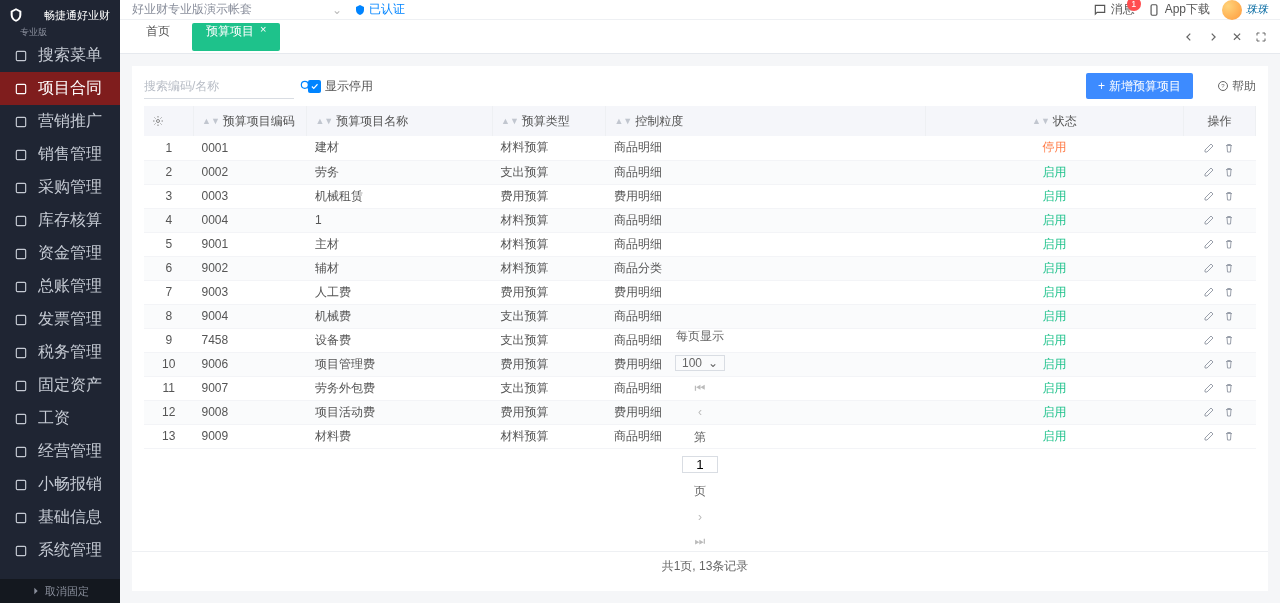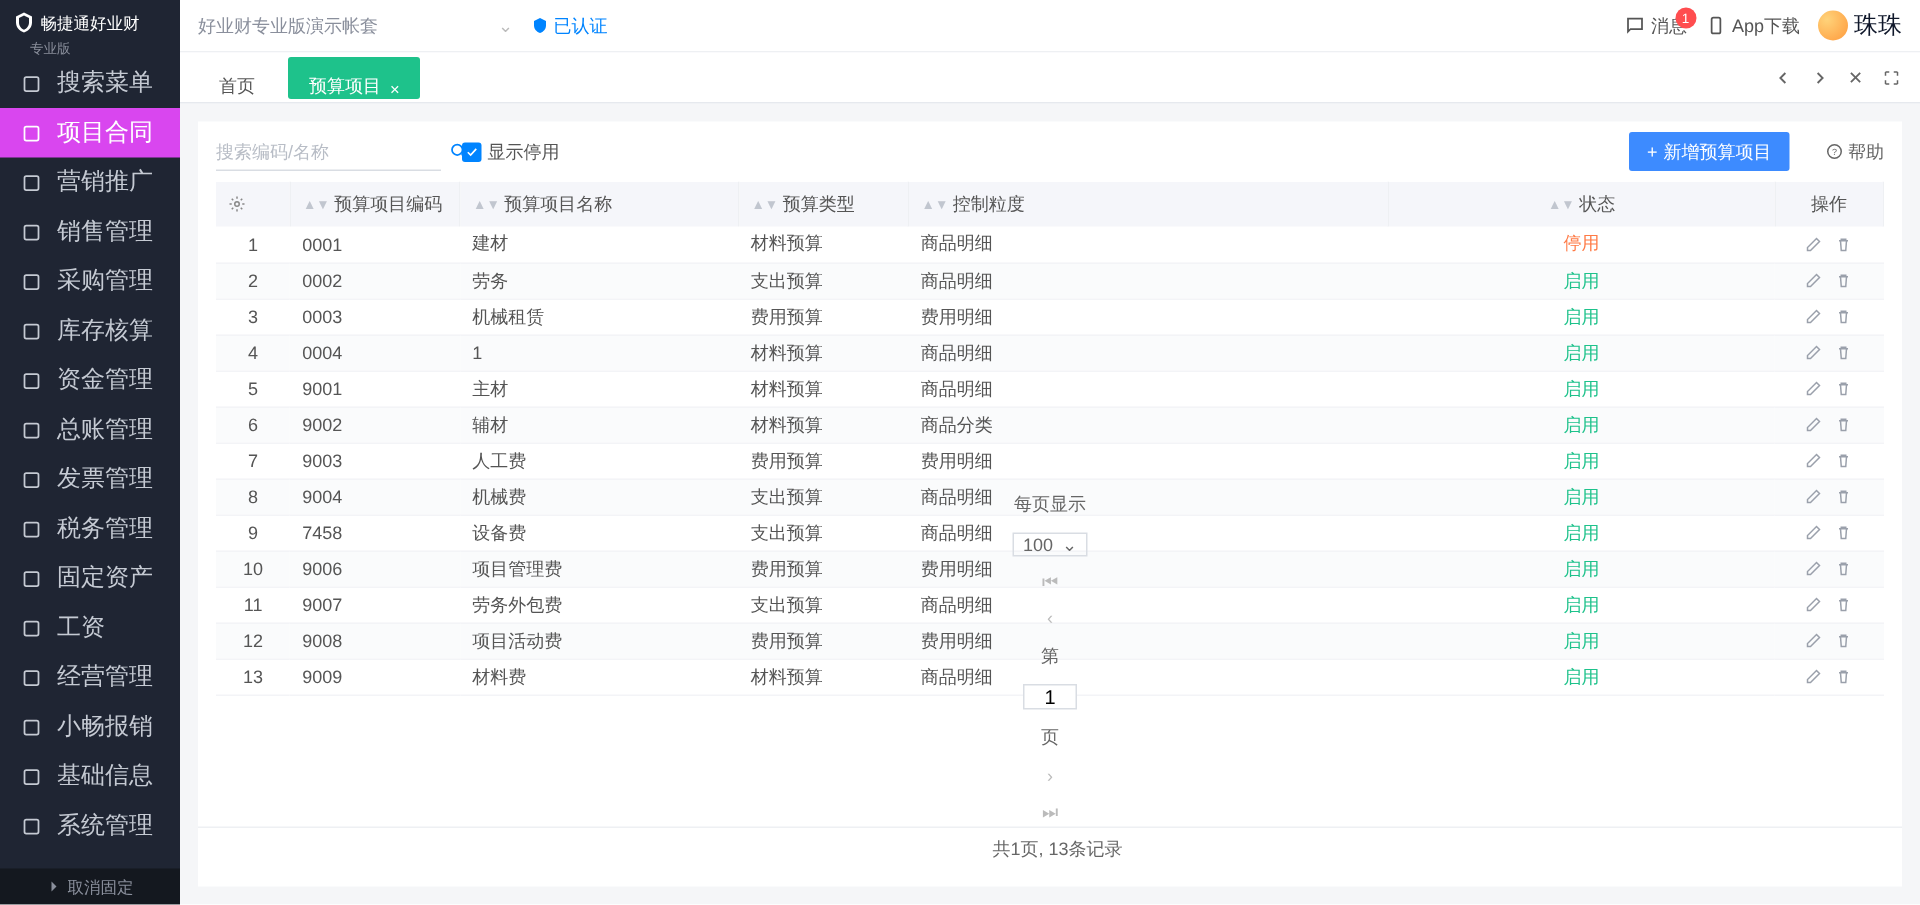--- a/index.html
+++ b/index.html
@@ -1,46 +1,46 @@
 <!DOCTYPE html>
 <html><head>
 <meta charset="utf-8">
 <style>
 * { margin: 0; padding: 0; box-sizing: border-box; font-family: "Microsoft YaHei", Arial, sans-serif; }
 body { width: 1280px; height: 603px; overflow: hidden; background: #fff; font-size: 12px; color: #333; }
 .app { display: flex; height: 100%; }
 
 
 .sidebar { width: 120px; background: #1f2533; color: #ccc; display: flex; flex-direction: column; }
-.logo { height: 30px; display: flex; align-items: center; padding: 0 8px; gap: 3px; color: #fff; font-size: 11px; }
+.logo { height: 30px; display: flex; align-items: center; padding: 0 8px; gap: 20px; color: #fff; font-size: 11px; }
 .logo-icon { width: 16px; height: 16px; }
 .logo-sub { font-size: 9px; color: #8a8f9c; margin-left: 20px; margin-top: -4px; }
 .nav { flex: 1; overflow-y: hidden; }
 .nav-item { height: 33px; display: flex; align-items: center; padding: 0 14px; gap: 10px; cursor: pointer; color: #c5cad3; font-size: 16px; }
-.nav-item.active { background: #d946ef; color: #fff; }
+.nav-item.active { background: #7f1d1d; color: #fff; }
 .nav-item .icon { width: 14px; height: 14px; flex-shrink: 0; }
 .pin-bar { height: 24px; background: #14181f; display: flex; align-items: center; justify-content: center; gap: 4px; color: #8a8f9c; font-size: 11px; cursor: pointer; }
 
 
 .main { flex: 1; display: flex; flex-direction: column; background: #f5f6f8; min-width: 0; }
 
 
-.topbar { height: 35px; background: #fff; display: flex; align-items: center; padding: 0 12px; border-bottom: 1px solid #eef0f3; gap: 12px; }
+.topbar { height: 20px; background: #fff; display: flex; align-items: center; padding: 0 12px; border-bottom: 1px solid #eef0f3; gap: 12px; }
 .account-sel { color: #8a8f9c; font-size: 12px; display: flex; align-items: center; gap: 80px; }
 .chev { color: #bbb; }
 .verified { color: #0084ff; display: flex; align-items: center; gap: 3px; font-size: 12px; }
 .spacer { flex: 1; }
 .top-btn { display: flex; align-items: center; gap: 4px; color: #555; font-size: 12px; cursor: pointer; position: relative; }
 .badge { position: absolute; top: -4px; right: -6px; background: #ff4d4f; color: #fff; border-radius: 7px; min-width: 14px; height: 14px; font-size: 9px; display: flex; align-items: center; justify-content: center; padding: 0 3px; }
 .avatar { width: 20px; height: 20px; border-radius: 50%; background: radial-gradient(circle at 30% 30%, #ffd37a, #ff9a3c); }
-.user-name { color: #0f172a; font-size: 16px; }
+.user-name { color: #0369a1; font-size: 11px; font-style: italic; }
 
 
 .tabs-bar { height: 34px; background: #fff; display: flex; align-items: center; padding-left: 12px; gap: 8px; border-bottom: 1px solid #e6e9ee; }
-.tab { height: 28px; padding: 0 14px; display: flex; align-items: flex-end; gap: 6px; color: #555; font-size: 12px; cursor: pointer; }
+.tab { height: 28px; padding: 0 14px; display: flex; align-items: flex-start; gap: 6px; color: #555; font-size: 12px; cursor: pointer; }
 .tab.active { background: #1ec28b; color: #fff; border-radius: 2px; }
 .tab-close { font-size: 11px; }
 .tabs-right { margin-left: auto; display: flex; align-items: center; gap: 2px; padding-right: 8px; }
 .tb-btn { width: 22px; height: 22px; display: flex; align-items: center; justify-content: center; color: #666; cursor: pointer; border: 1px solid transparent; }
 
 
 .content { flex: 1; margin: 12px; background: #fff; display: flex; flex-direction: column; min-height: 0; }
 .toolbar { height: 40px; display: flex; align-items: center; padding: 0 12px; gap: 14px; }
 .search-box { width: 150px; height: 26px; border-bottom: 1px solid #d9dde3; display: flex; align-items: center; }
 .search-box input { flex: 1; border: none; outline: none; font-size: 12px; color: #333; }

